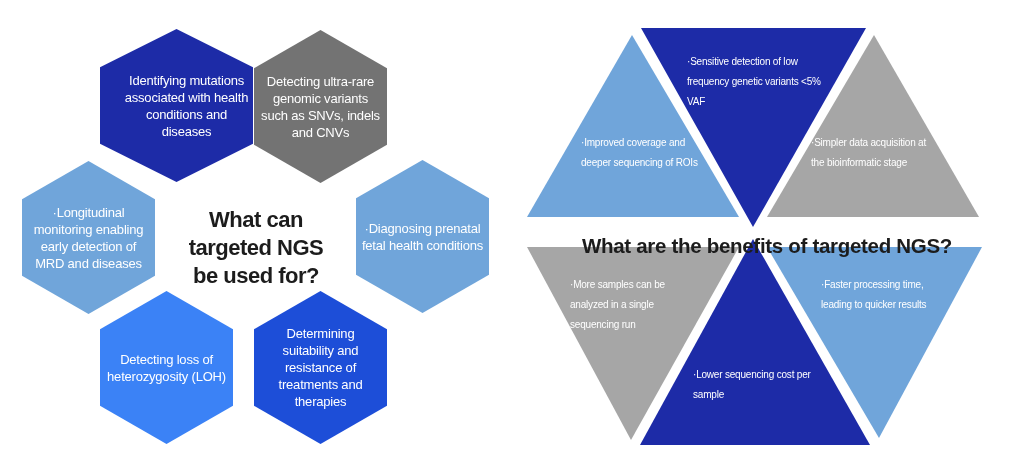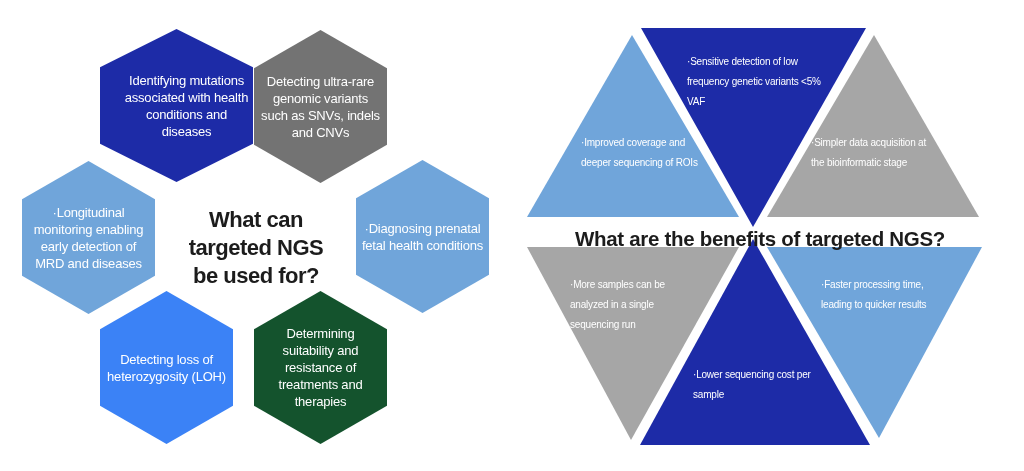--- a/index.html
+++ b/index.html
@@ -29,21 +29,21 @@
 
   
   .right-diagram{position:absolute;left:505px;top:10px;width:512px;height:455px;}
   .right-diagram svg{position:absolute;left:0;top:0;}
   .tri-label{
     position:absolute;transform:translateX(-50%);text-align:left;color:#fff;
     font-size:10px;line-height:20px;letter-spacing:-0.2px;font-weight:400;
   }
   .right-title{
     position:absolute;left:250px;top:211px;transform:translateX(-50%);
-    margin:5px;white-space:nowrap;
+    margin:12px;white-space:nowrap;
     font-size:20.5px;line-height:26px;font-weight:700;color:#1c1c1c;letter-spacing:-0.3px;
   }
 </style>
 </head>
 <body>
 
 <div class="canvas">
 
   <section class="left-diagram">
 
@@ -60,21 +60,21 @@
     </div>
 
     <div class="hex" style="left: 332px; top: 160px; background-color: rgb(112, 165, 218); margin-left: 24px;">
       <div class="hex-label">·Diagnosing prenatal fetal health conditions</div>
     </div>
 
     <div class="hex" style="left: 100px; top: 291px; background-color: #3b82f6;">
       <div class="hex-label">Detecting loss of heterozygosity (LOH)</div>
     </div>
 
-    <div class="hex" style="left: 254px; top: 291px; background-color: #14532d;">
+    <div class="hex" style="left: 254px; top: 291px; background-color: #1d4ed8;">
       <div class="hex-label" style="width:104px">Determining suitability and resistance of treatments and therapies</div>
     </div>
 
     <h2 class="left-title">What can targeted NGS be used for?</h2>
   </section>
 
   <section class="right-diagram">
 
     <svg width="512" height="455" viewBox="0 0 512 455">
       <polygon points="136,18 361,18 248,217" fill="#1D2BA7"></polygon>

